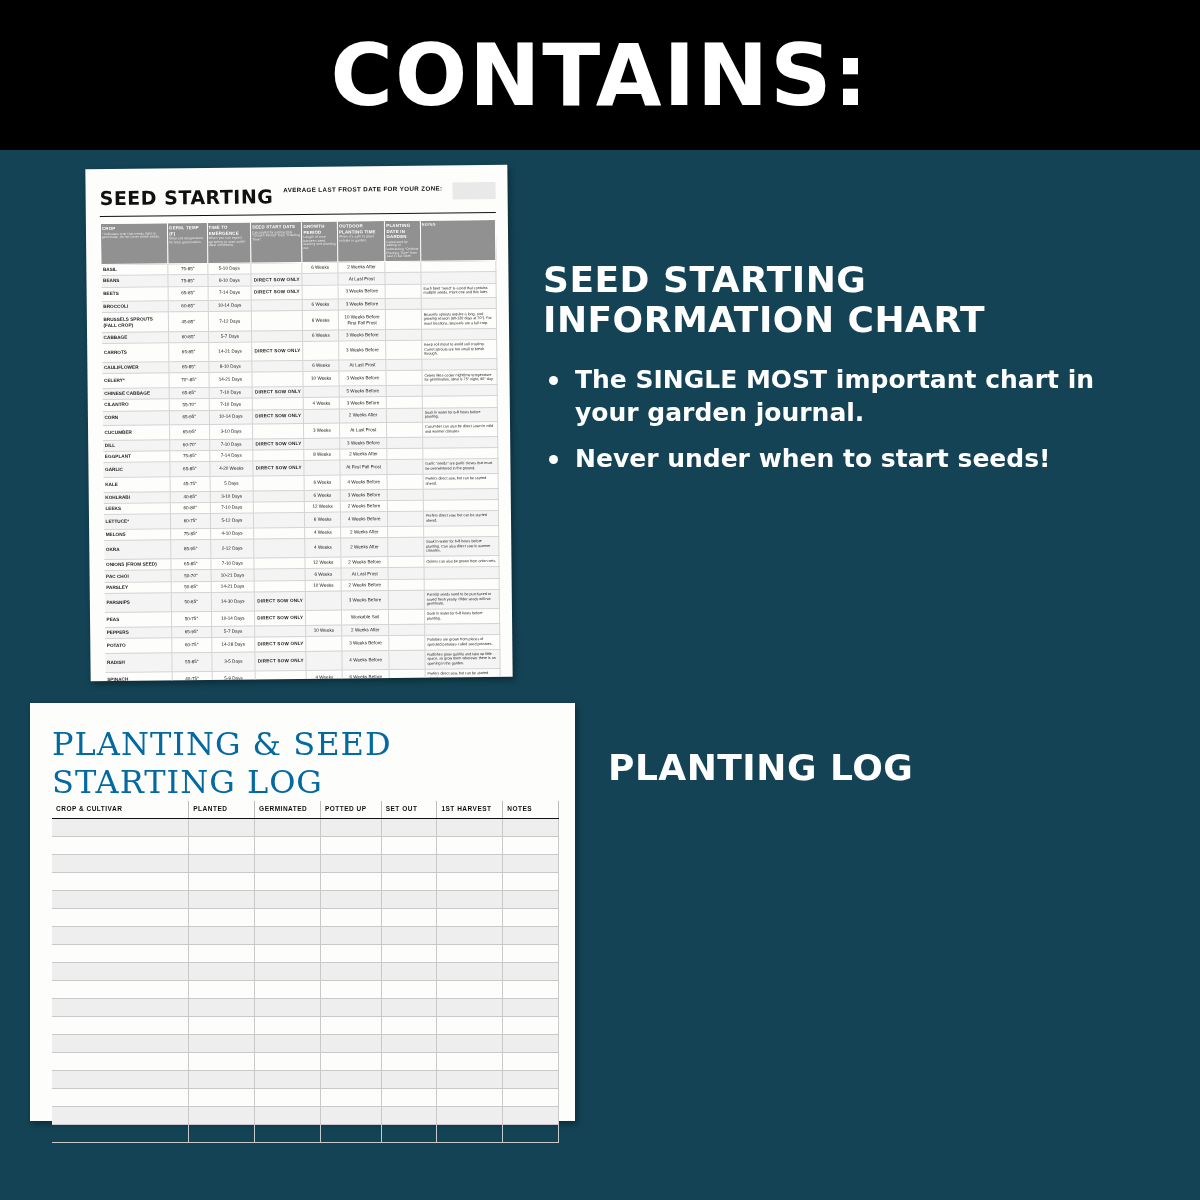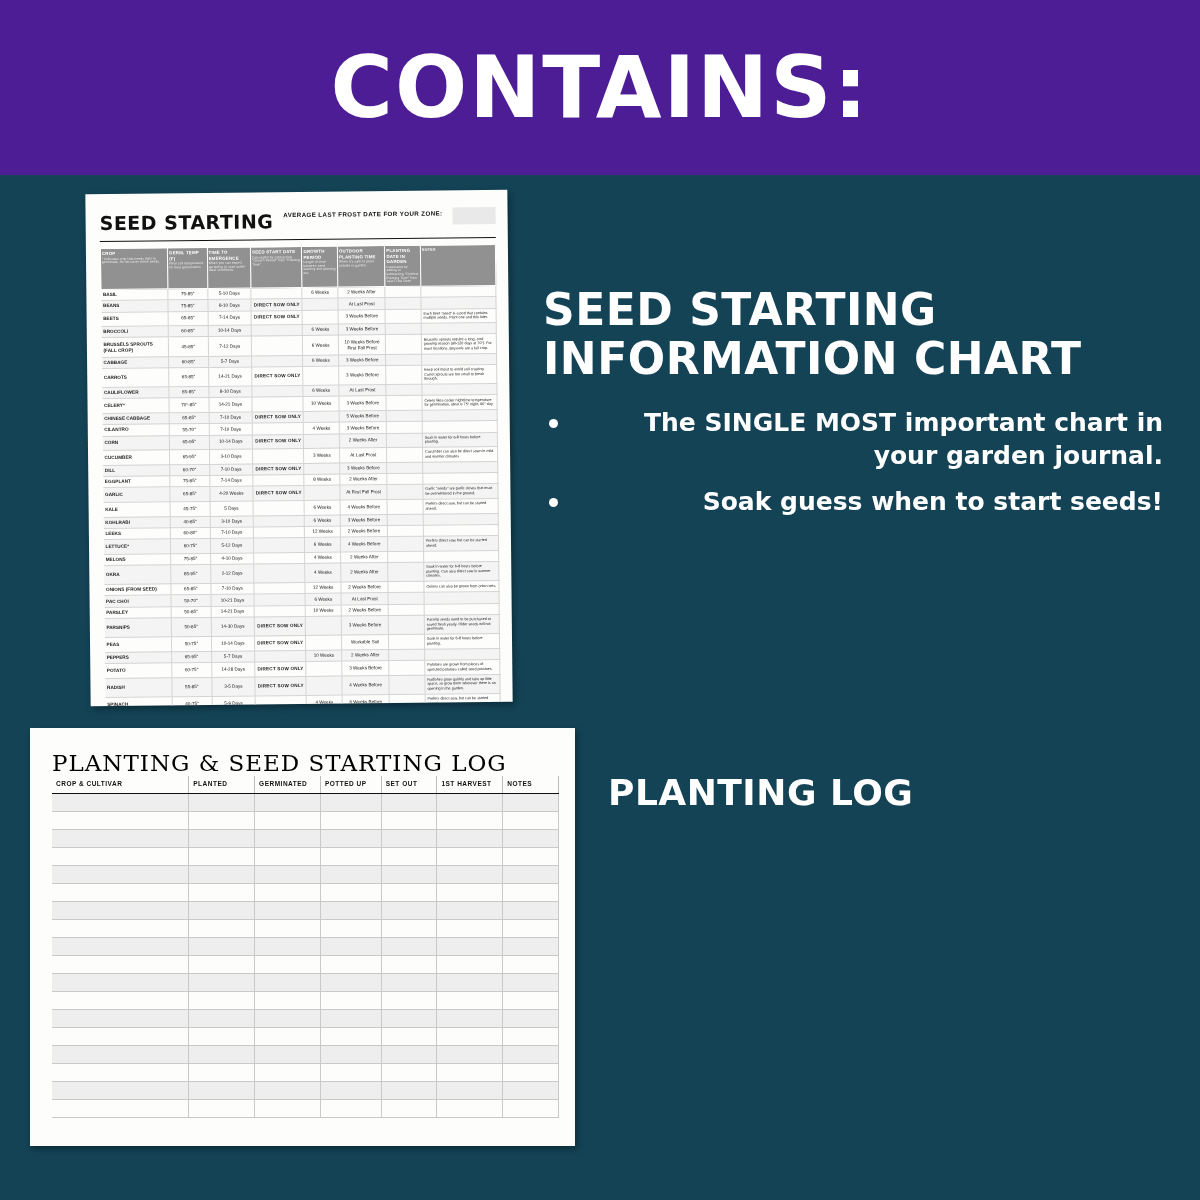--- a/index.html
+++ b/index.html
@@ -7,22 +7,22 @@
     width: 1200px; height: 1200px;
     background: #134355;
     font-family: "Liberation Sans", sans-serif;
     overflow: hidden;
     position: relative;
   }
 
   
   .banner {
     width: 100%;
-    height: 175px;
-    background: #4c1d95;
+    height: 150px;
+    background: #000000;
     display: flex;
     align-items: center;
     justify-content: center;
   }
   .banner-title {
     color: #ffffff;
     font-size: 85px;
     font-weight: bold;
     letter-spacing: 2px;
     font-family: "DejaVu Sans", sans-serif;
@@ -89,48 +89,48 @@
   .log-sheet {
     position: absolute;
     left: 30px; top: 553px;
     width: 545px; height: 418px;
     background: #fdfdfb;
     box-shadow: 2px 3px 6px rgba(0,0,0,0.35);
     padding: 22px 16px 10px 22px;
   }
   .log-title {
     font-family: "DejaVu Serif", serif;
-    font-size: 23px;
+    font-size: 32px;
     letter-spacing: 1px;
-    color: #000000;
+    color: #0369a1;
     margin-bottom: 0;
   }
   table.log-table { width: 100%; border-collapse: collapse; table-layout: fixed; }
   table.log-table th {
     font-size: 6.5px; font-weight: bold; letter-spacing: .5px; color: #111;
     text-align: left; padding: 4px 4px 6px 4px; border-bottom: 1.2px solid #111;
     border-right: .6px solid #bdbdbd;
   }
   table.log-table td {
     height: 18px; border-bottom: .6px solid #c9c9c9; border-right: .6px solid #c9c9c9;
   }
   table.log-table tr:nth-child(odd) td { background: #eeeeee; }
   .lc-1 { width: 27%; } .lc-2 { width: 13%; } .lc-3 { width: 13%; }
   .lc-4 { width: 12%; } .lc-5 { width: 11%; } .lc-6 { width: 13%; } .lc-7 { width: 11%; }
 
   
   .right-col { position: absolute; color: #fff; }
   .sec-title {
     font-family: "DejaVu Sans", sans-serif;
     font-weight: bold;
-    font-size: 44px;
+    font-size: 36px;
     line-height: 1.12;
     letter-spacing: .5px;
   }
-  ul.bullets { list-style: none; margin-top: 22px; text-align: right; }
+  ul.bullets { list-style: none; margin-top: 22px; }
   ul.bullets li {
     position: relative;
     padding-left: 32px;
     font-size: 25px;
     font-weight: bold;
     line-height: 1.32;
     margin-bottom: 13px;
     font-family: "DejaVu Sans", sans-serif;
   }
   ul.bullets li::before {
@@ -667,21 +667,21 @@
             <td class="lc-7"></td>
           </tr>
         </tbody>
     </table>
   </div>
 
   <div class="right-col" id="seed-text">
     <div class="sec-title">SEED STARTING INFORMATION CHART</div>
     <ul class="bullets">
       <li>The SINGLE MOST important chart in your garden journal.</li>
-      <li>Soak guess when to start seeds!</li>
+      <li>Never under when to start seeds!</li>
     </ul>
   </div>
 
   <div class="right-col" id="log-text">
     <div class="sec-title">PLANTING LOG</div>
   </div>
 
 </div>
 
 </body></html>

